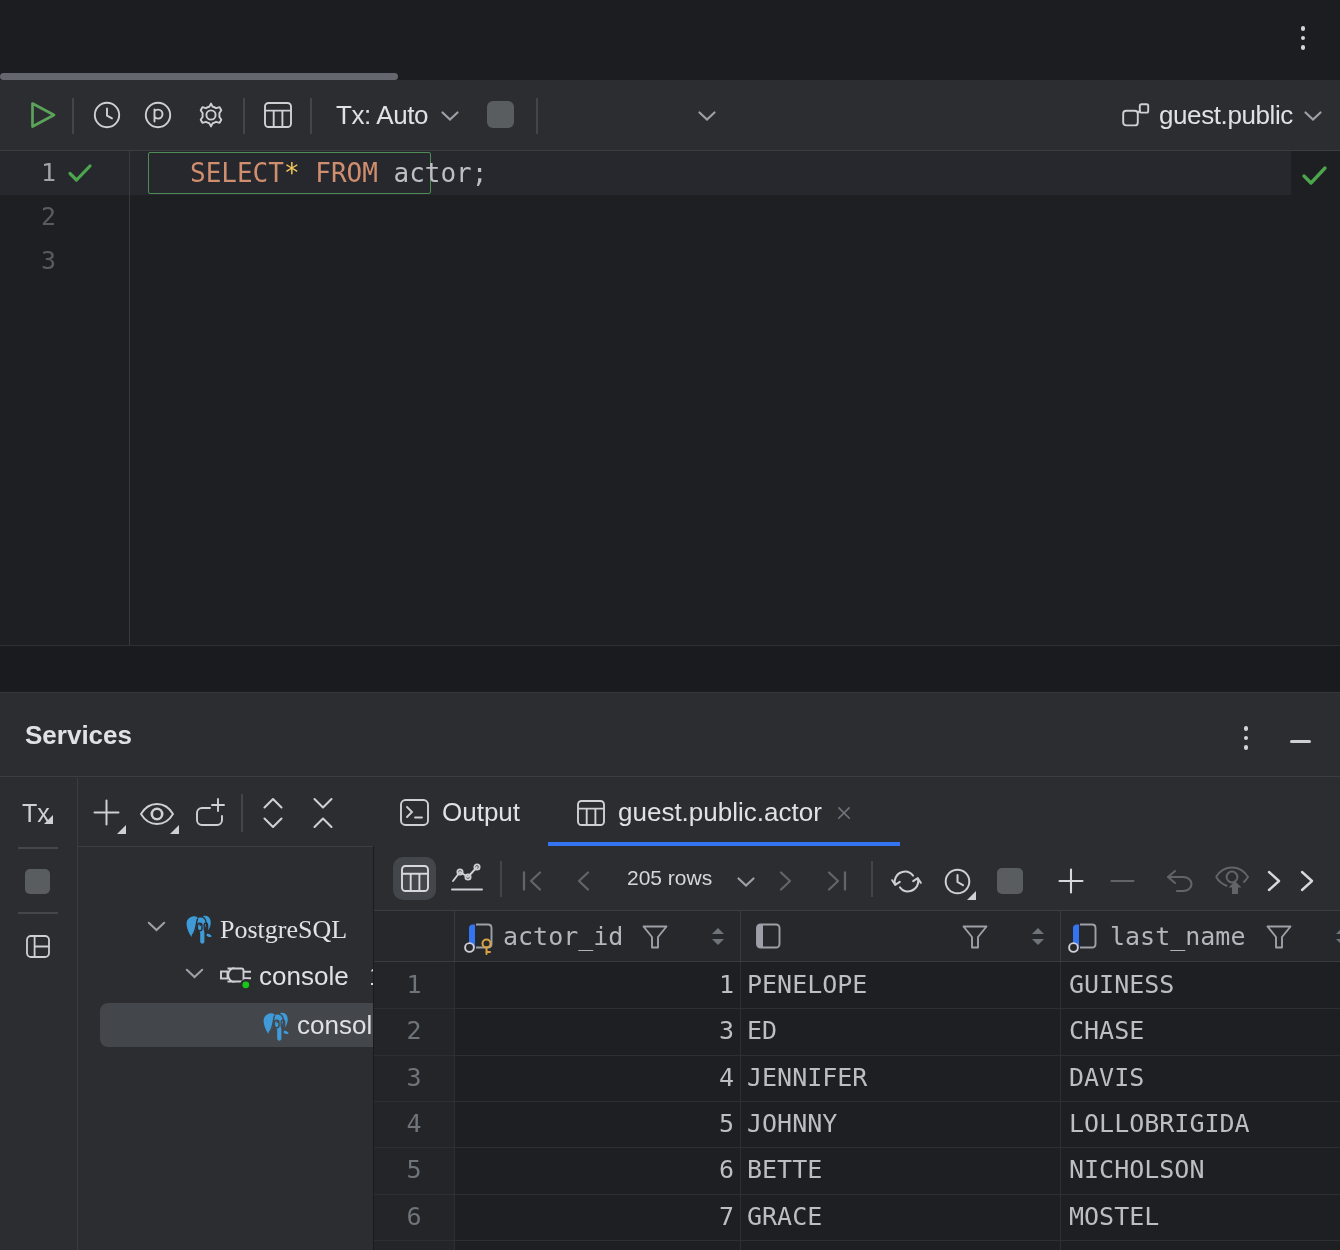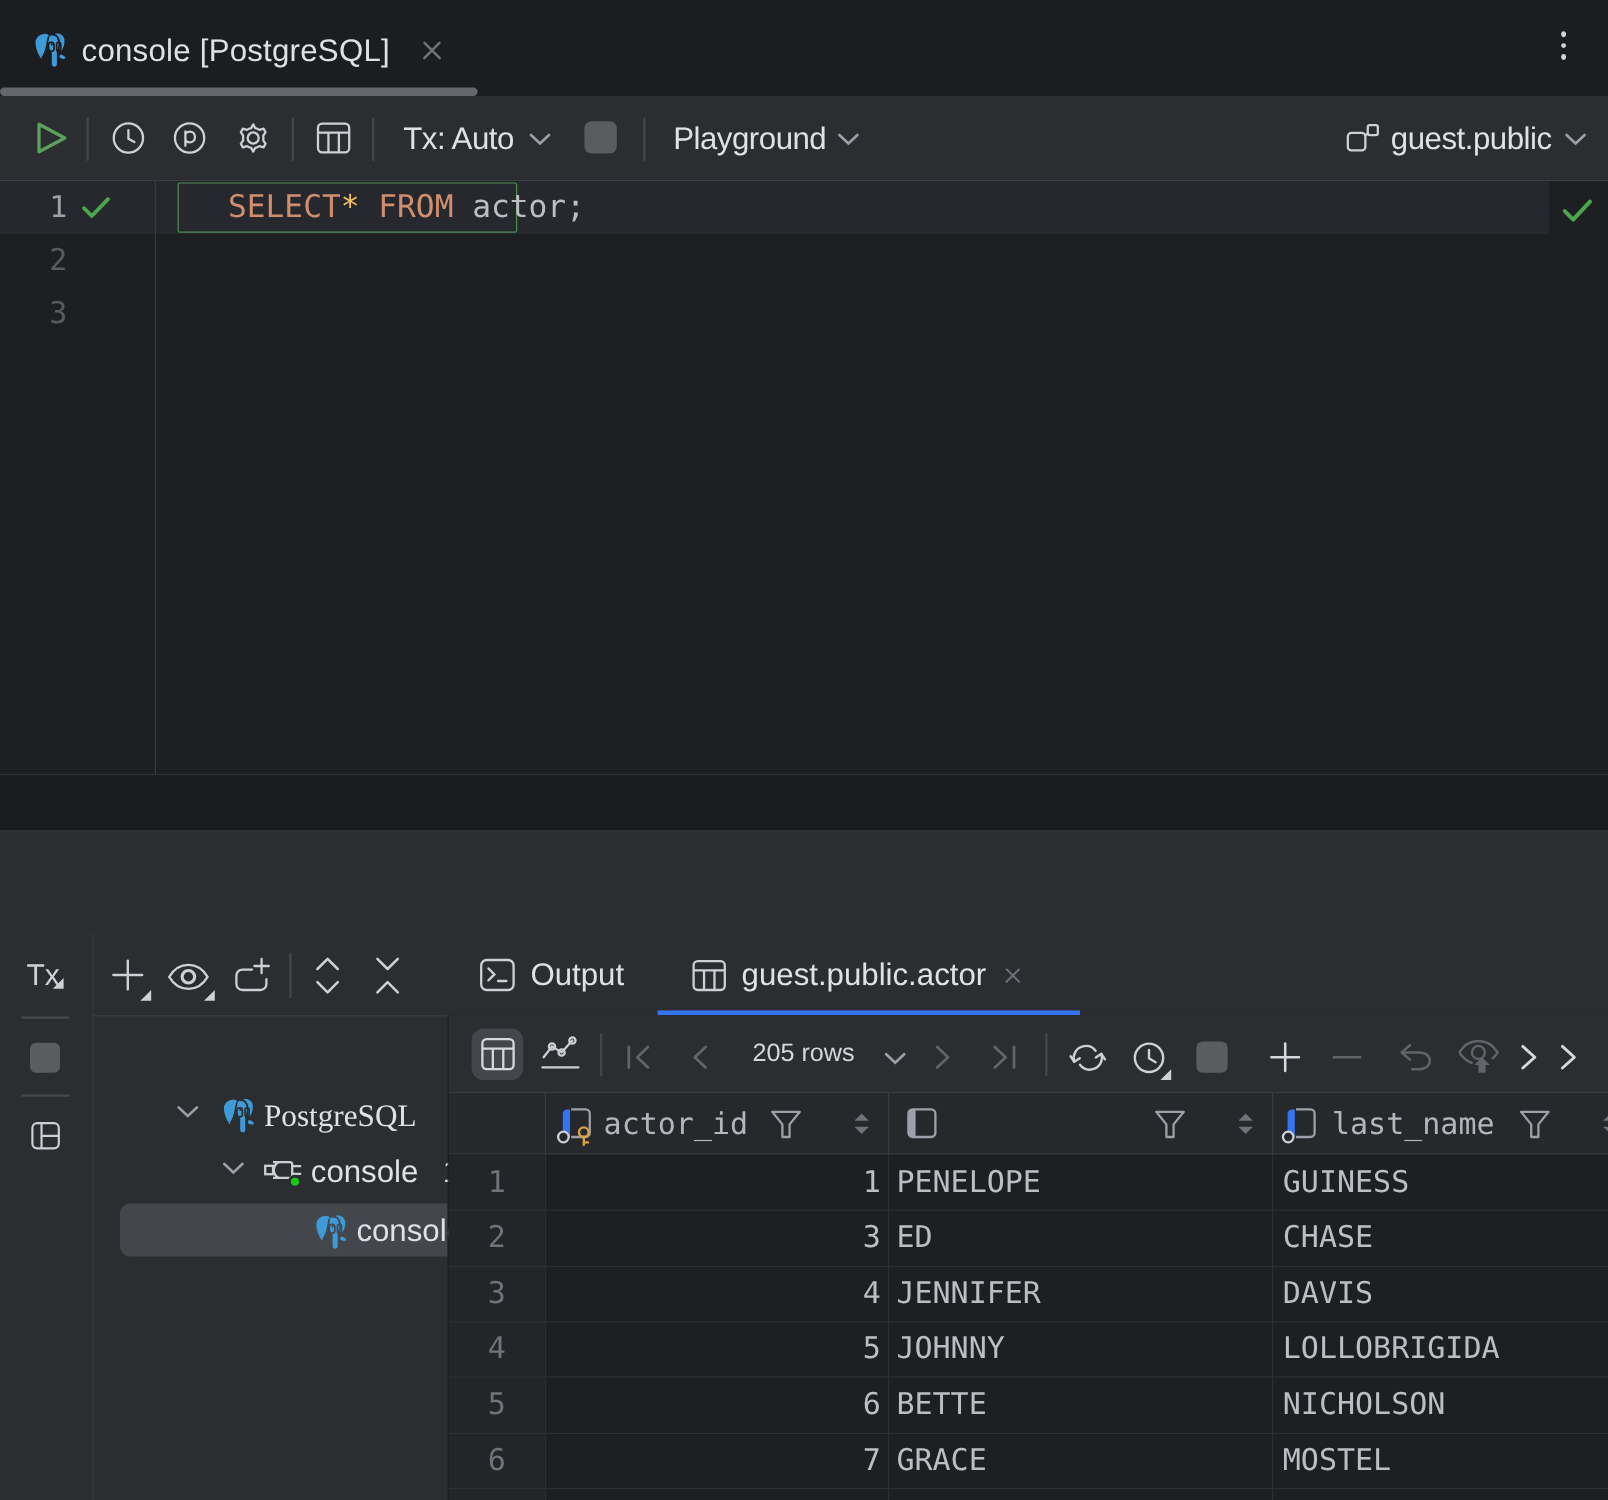--- a/index.html
+++ b/index.html
@@ -111,41 +111,20 @@
   svg{display:block;overflow:visible;}
   .icn{position:absolute;color:var(--icon);}
   .icn-mid{color:var(--icon-mid);} .icn-dim{color:var(--icon-dim);}
 </style>
 </head>
 <body>
 
 <div id="app">
 
   <div id="tabbar" class="abs">
-    <div id="edtab" class="abs">
-      <span>
-        <svg width="28" height="30" viewBox="0 0 28 30">
-          <g fill="#3f9bd8">
-            <path d="M8.2,1.6 C11,0.6 13,1.4 13.8,3 L12.6,10.5 C12.1,14.5 10.4,19.5 7.4,21.8 C4.6,18.4 2.6,12.6 2.6,8.6 C2.6,5 5,2.7 8.2,1.6 Z"></path>
-            <path d="M19,1.2 C22.6,0 26,2.2 26.6,5.8 C27.1,9.2 26.2,13 23.6,16 L19.6,8 Z"></path>
-            <path d="M15.4,2.6 C18.4,2 21.4,4 21.6,7.2 C21.8,10.4 21.3,13.8 20.4,16.6 L20.4,26.6 C20.4,29.3 16.2,29.3 16.2,26.6 L16.2,17.4 C13.9,14.4 12.6,10.4 12.8,7 C12.9,4.7 13.8,3 15.4,2.6 Z"></path>
-            <path d="M23.2,18.4 C25.8,18.9 27.6,20 27.6,21.6 C25.8,22.7 23.5,21.9 22.4,20.6 Z"></path>
-          </g>
-          <g fill="none" stroke="#1c1d20" stroke-width="1.4">
-            <path d="M13.6,3.4 C11.9,8.2 12.6,15.4 8,21"></path>
-            <path d="M19.2,2 C23,5 23.6,11 20.8,16.8"></path>
-            <rect x="13.4" y="8.2" width="4.6" height="7.6" rx="2.2"></rect>
-            <rect x="20.2" y="8.2" width="3.4" height="7.4" rx="1.6"></rect>
-          </g>
-          <circle cx="16.2" cy="10" r="0.9" fill="#1c1d20"></circle>
-        </svg>
-      </span>
-      <span class="title">console [PostgreSQL]</span>
-      <span class="xicon"></span>
-    </div>
     <span class="kebab abs" id="tab-kebab">
         <i></i>
         <i></i>
         <i></i>
       </span>
     <div id="tab-scroll" class="abs"></div>
   </div>
 
   <div id="maintb" class="abs">
     <span class="icn" style="left:29px;top:20px;">
@@ -181,21 +160,20 @@
     </span>
     <span class="vsep" style="left:310px;"></span>
     <span class="tblabel" style="left:336px;">Tx: Auto</span>
     <span class="chev" style="left:441px;top:31px;">
       <svg width="18" height="10" viewBox="0 0 18 10" fill="none" stroke="var(--icon-mid)" stroke-width="2.2" stroke-linecap="round">
           <path d="M1.5,1.5 L9,8.5 L16.5,1.5"></path>
         </svg>
     </span>
     <span class="abs" style="left:487px;top:21px;width:27px;height:27px;border-radius:6px;background:var(--stop);"></span>
     <span class="vsep" style="left:536px;"></span>
-    <span class="tblabel" style="left:561px;">Playground</span>
     <span class="chev" style="left:698px;top:31px;">
       <svg width="18" height="10" viewBox="0 0 18 10" fill="none" stroke="var(--icon-mid)" stroke-width="2.2" stroke-linecap="round">
           <path d="M1.5,1.5 L9,8.5 L16.5,1.5"></path>
         </svg>
     </span>
     <div id="righttb" class="abs">
       <span>
         <svg width="27" height="26" viewBox="0 0 27 26" fill="none" stroke="var(--icon)" stroke-width="1.9">
           <rect x="1.2" y="7.8" width="14.6" height="14.6" rx="3"></rect>
           <rect x="17.8" y="1.2" width="8.4" height="8.4" rx="1.6"></rect>
@@ -227,20 +205,29 @@
     <span class="icn" style="left:1301px;top:13px;">
       <svg width="27" height="23" viewBox="0 0 27 23" fill="none" stroke="var(--check-green)" stroke-width="3.3" stroke-linecap="round" stroke-linejoin="round">
           <path d="M3,12 L10,19 L24,4"></path>
         </svg>
     </span>
   </div>
 
   <div id="gap" class="abs"></div>
 
   <div id="services" class="abs">
+    <div id="svc-head" class="abs">
+      <span id="svc-title" class="abs">Services</span>
+      <span class="kebab abs" id="svc-kebab">
+          <i></i>
+          <i></i>
+          <i></i>
+        </span>
+      <span id="svc-min" class="abs"></span>
+    </div>
 
     <span class="icn" style="left:22px;top:106px;font-size:25px;color:var(--icon);">
       <span style="font-family:var(--ui);">Tx</span>
       <svg width="9" height="9" viewBox="0 0 9 9" style="position:absolute;left:22px;top:16px;">
           <path d="M9,0 L9,9 L0,9 Z" fill="var(--icon)"></path>
         </svg>
     </span>
     <span class="strip-sep abs" style="top:154px;"></span>
     <span id="stop-left" class="abs"></span>
     <span class="strip-sep abs" style="top:219px;"></span>

